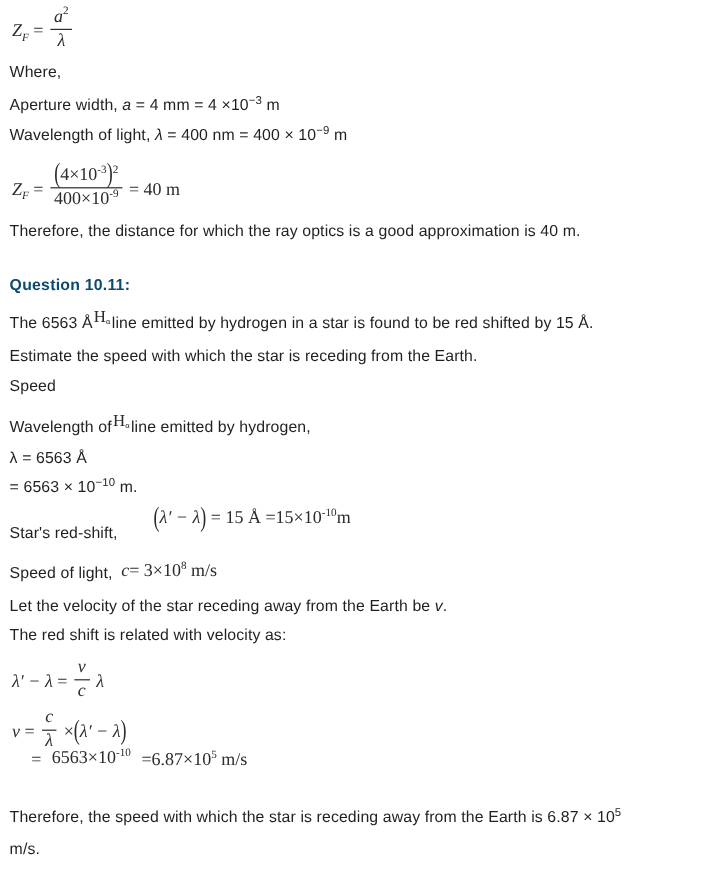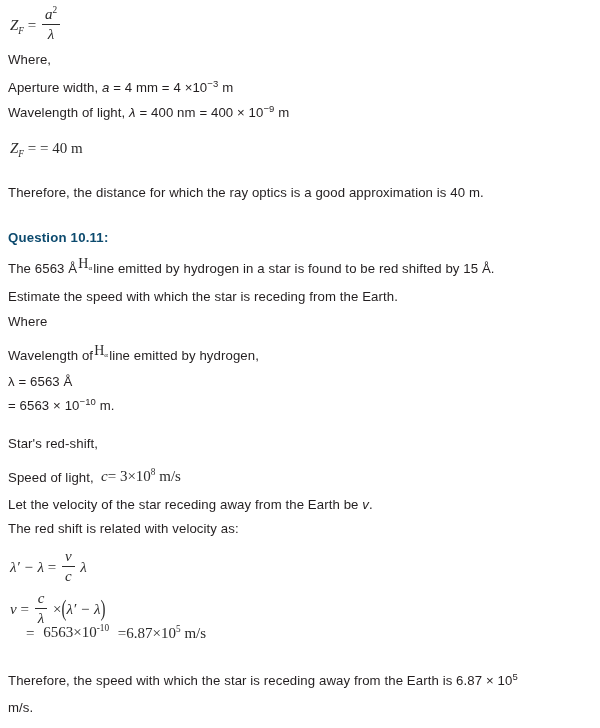--- a/index.html
+++ b/index.html
@@ -133,46 +133,54 @@
   <div class="txt" style="top:105px;">
     <span>Wavelength of light,</span>
     <span class="it">λ</span>
     <span>= 400 nm = 400 × 10</span><sup class="supsm">−9</sup>
     <span>m</span>
   </div>
 
   <div class="math" style="left:10px; top:140px; font-size:15px;">
     <span class="mi">Z</span><sub class="ix mi">F</sub>
     <span class="mup">=</span>
+    <span class="frac">
+      <span class="num"><span class="paren">(</span><span>4×10</span><sup class="ex">-3</sup><span class="paren">)</span><sup class="ex">2</sup></span>
+      <span class="den"><span>400×10</span><sup class="ex">-9</sup></span>
+    </span>
     <span class="mup">= 40 m</span>
   </div>
 
   <div class="txt" style="top:185px;">Therefore, the distance for which the ray optics is a good approximation is 40 m.</div>
 
   <div class="qhead" style="top:230px;">Question 10.11:</div>
 
   <div class="txt" style="top:261px;">
     <span>The 6563 Å</span><span class="halpha"><span>H</span><sub>α</sub></span><span>line emitted by hydrogen in a star is found to be red shifted by 15 Å.</span>
   </div>
   <div class="txt" style="top:289px;">Estimate the speed with which the star is receding from the Earth.</div>
 
-  <div class="txt" style="top:314px;">Where</div>
+  <div class="txt" style="top:314px;">Speed</div>
 
   <div class="txt" style="top:348px;">
     <span>Wavelength of</span><span class="halpha"><span>H</span><sub>α</sub></span><span>line emitted by hydrogen,</span>
   </div>
 
   <div class="txt" style="top:374px;">λ = 6563 Å</div>
 
   <div class="txt" style="top:398px;">
     <span>= 6563 × 10</span><sup class="supsm">−10</sup>
     <span>m.</span>
   </div>
 
   <div class="txt" style="top:436px;">Star's red-shift,</div>
+  <div class="math" style="left:128px; top:424px;">
+    <span class="paren">(</span><span class="mi">λ′ − λ</span><span class="paren">)</span>
+    <span class="mup">= 15 Å =</span><span>15×10</span><sup class="ex">-10</sup><span class="mup">m</span>
+  </div>
 
   <div class="txt" style="top:470px;">Speed of light,</div>
   <div class="math" style="left:101px; top:468px;">
     <span class="mi">c</span><span>= 3×10</span><sup class="ex">8</sup>
     <span class="mup">m/s</span>
   </div>
 
   <div class="txt" style="top:497px;">
     <span>Let the velocity of the star receding away from the Earth be</span>
     <span class="it">v</span><span>.</span>

